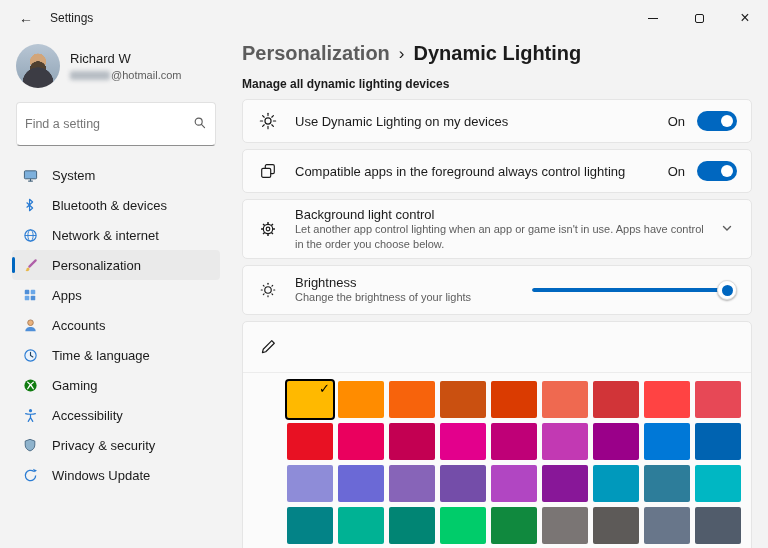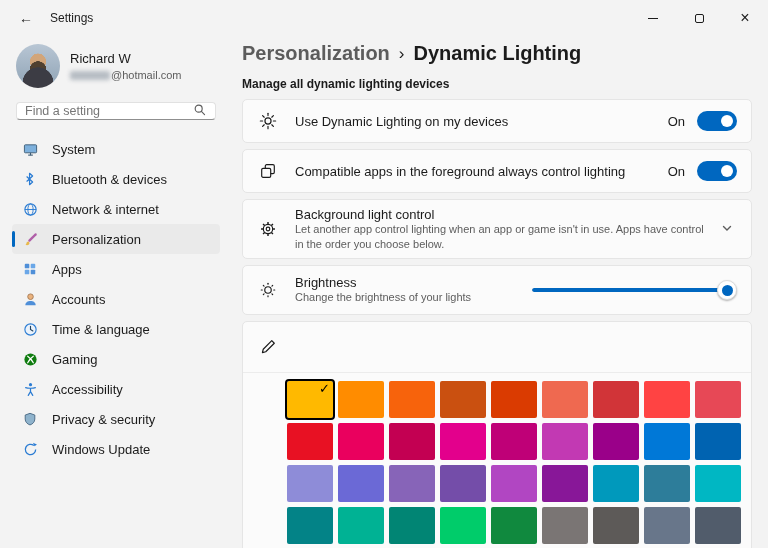--- a/index.html
+++ b/index.html
@@ -25,21 +25,21 @@
   .profile{display:flex;align-items:center;gap:10px;padding:6px 4px 12px 4px}
   .avatar{width:44px;height:44px;border-radius:50%;flex-shrink:0;
     background:
       radial-gradient(circle at 50% 88%, #3c3c44 0 34%, transparent 35%),
       radial-gradient(circle at 50% 58%, #50402f 0 24%, transparent 25%),
       radial-gradient(circle at 50% 40%, #d2a579 0 23%, transparent 24%),
       linear-gradient(180deg,#b8c6d4,#8fa3b5);}
   .profile-name{font-weight:400;font-size:13px}
   .profile-email{font-size:11px;color:#5d5d5d;display:flex;align-items:center;gap:1px;margin-top:3px}
   .blurbar{display:inline-block;width:40px;height:9px;background:#b6bcc3;border-radius:2px;filter:blur(2px)}
-  .search-box{display:flex;align-items:center;background:#fff;border:1px solid #e1e1e1;border-bottom:1px solid #8f8f8f;border-radius:4px;height:18px;padding:8px 8px;margin:2px 4px 14px 4px}
+  .search-box{display:flex;align-items:center;background:#fff;border:1px solid #e1e1e1;border-bottom:1px solid #8f8f8f;border-radius:4px;height:44px;padding:8px 8px;margin:2px 4px 14px 4px}
   .search-box input{flex:1;border:none;outline:none;font-size:12.5px;font-family:inherit;color:#1b1b1b;background:transparent;min-width:0}
   .search-box input::placeholder{color:#767676}
   .nav{display:flex;flex-direction:column}
   .nav-item{display:flex;align-items:center;gap:14px;height:30px;padding:0 10px;border-radius:4px;position:relative;cursor:pointer}
   .nav-item.selected{background:#eaeaea}
   .nav-item.selected::before{content:"";position:absolute;left:0;top:7px;width:3px;height:16px;border-radius:2px;background:#0067c0}
   .nav-icon{width:16px;display:flex;justify-content:center;align-items:center}
   .nav-label{font-size:13px;white-space:nowrap}
 
   

